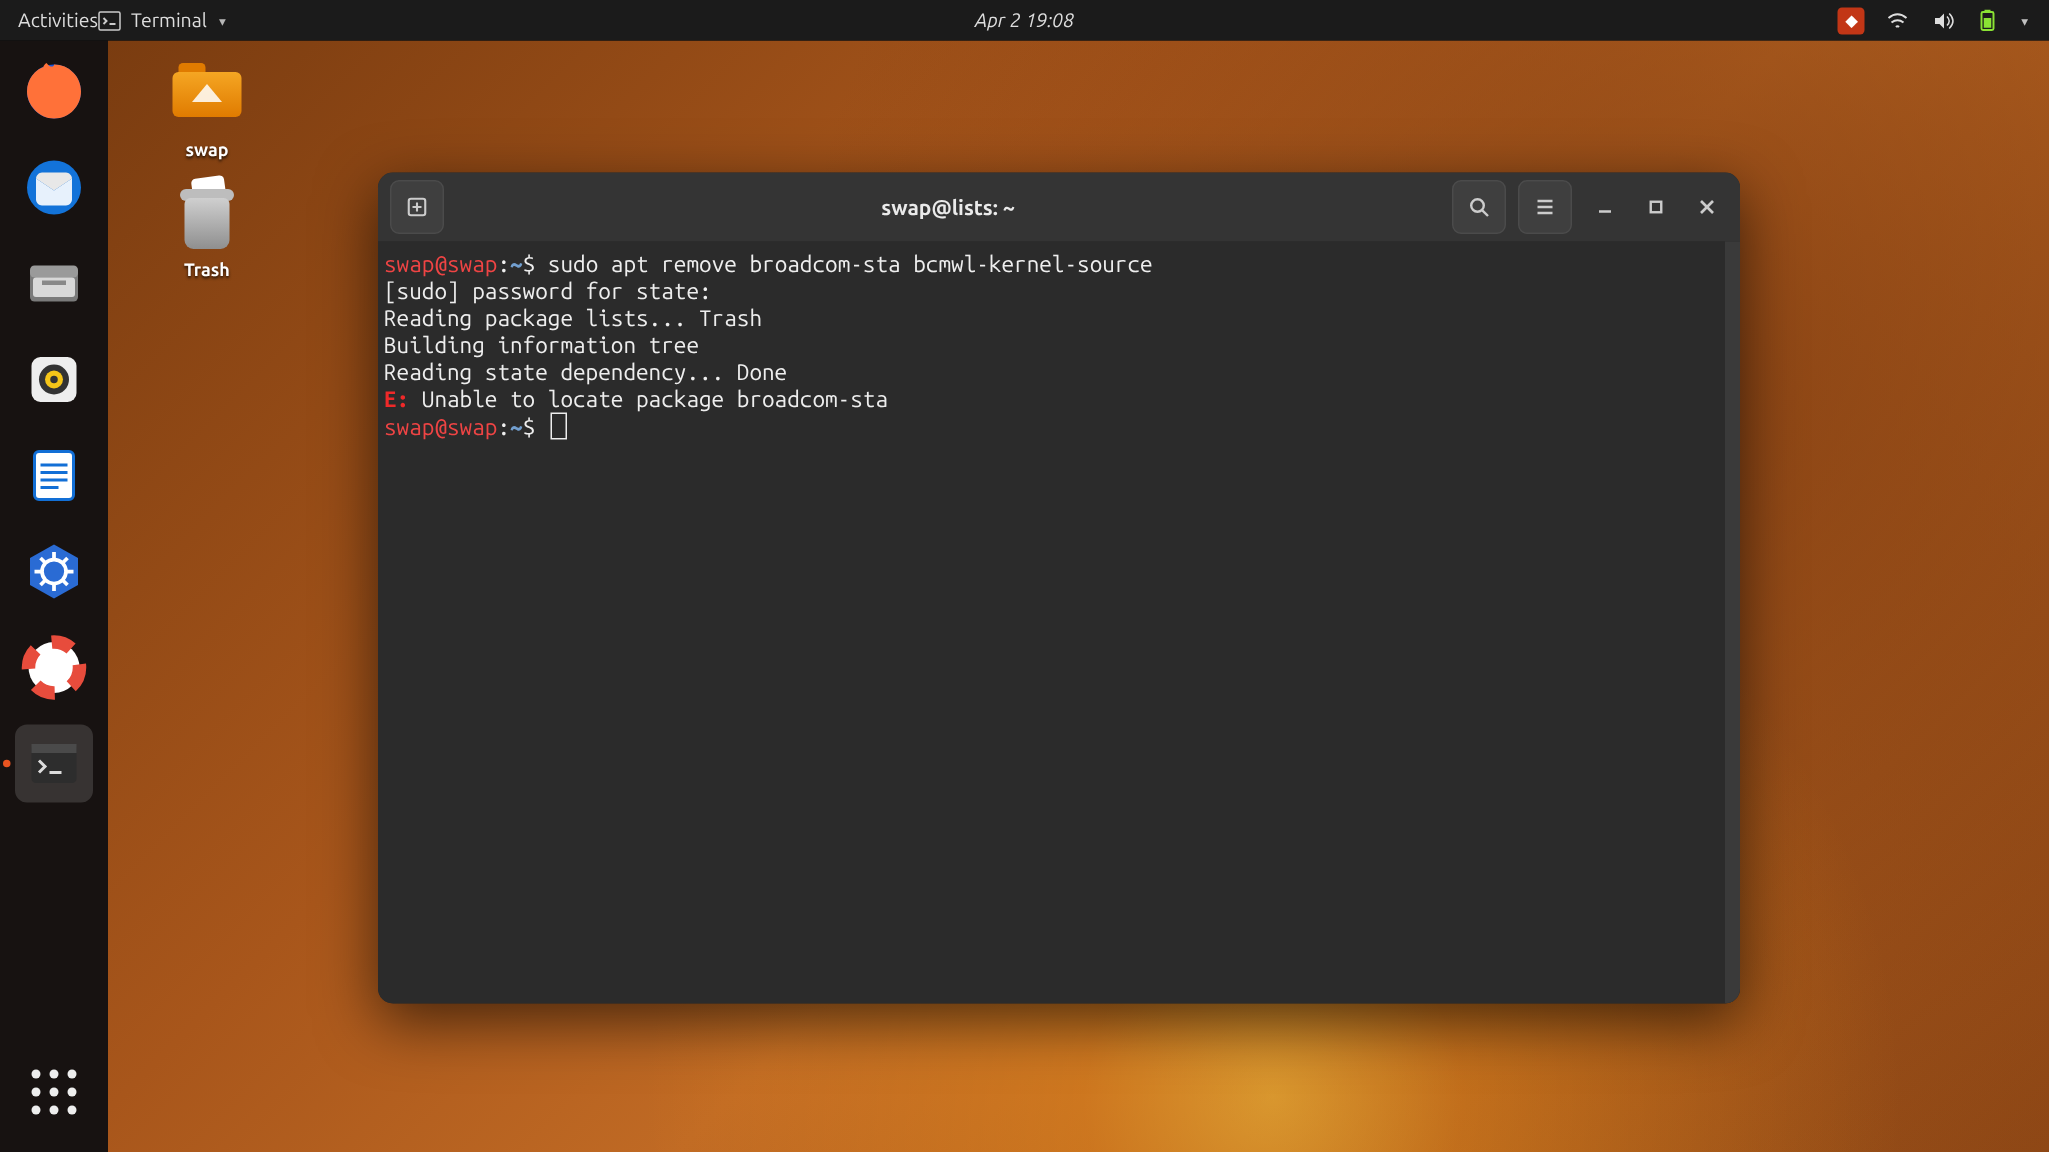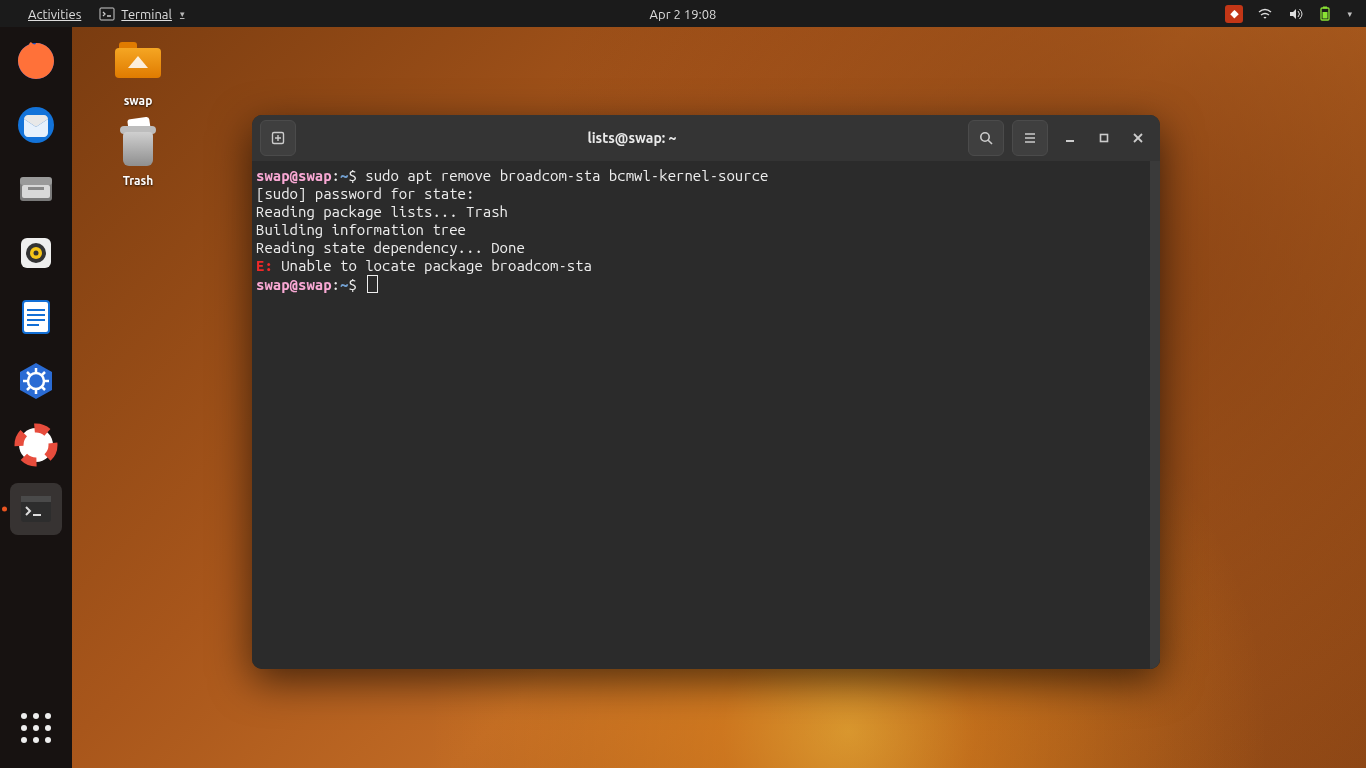--- a/index.html
+++ b/index.html
@@ -5,25 +5,25 @@
   html,body{margin:0;padding:0;width:1366px;height:768px;overflow:hidden;font-family:Ubuntu,"Segoe UI",sans-serif;background:#000;}
   
   .wallpaper{position:absolute;left:72px;top:27px;right:0;bottom:0;
     background:
       radial-gradient(circle at 60% 95%, rgba(255,200,60,0.55) 0%, rgba(255,160,30,0.35) 12%, rgba(180,90,20,0) 40%),
       radial-gradient(circle at 80% 30%, rgba(120,55,15,0.7) 0%, rgba(120,55,15,0) 50%),
       linear-gradient(135deg,#7a3c10 0%,#a8561b 35%,#c06a24 55%,#8e4715 100%);
   }
   
   .topbar{position:absolute;top:0;left:0;right:0;height:27px;background:#1b1b1b;color:#ddd;display:flex;align-items:center;font-size:13px;z-index:50;}
-  .tb-left{display:flex;align-items:center;gap:18px;padding-left:28px;text-decoration:underline;}
+  .tb-left{display:flex;align-items:center;padding-left:12px;}
   .tb-activities{cursor:pointer;}
   .tb-app{display:flex;align-items:center;gap:6px;cursor:pointer;text-align:center;}
   .tb-app .tri{font-size:9px;margin-left:2px;opacity:.8;}
-  .tb-center{position:absolute;left:50%;transform:translateX(-50%);cursor:pointer;}
+  .tb-center{position:absolute;left:50%;transform:translateX(-50%);cursor:pointer;font-style:italic;}
   .tb-right{margin-left:auto;display:flex;align-items:center;gap:14px;padding-right:14px;}
   .tb-ico{width:16px;height:16px;display:flex;align-items:center;justify-content:center;color:#ddd;}
   .tb-ico svg{width:16px;height:16px;}
   .shield{width:18px;height:18px;border-radius:3px;background:#c23616;display:flex;align-items:center;justify-content:center;color:#fff;font-size:11px;}
   .tb-tri{font-size:9px;opacity:.85;}
 
   
   .dock{position:absolute;left:0;top:27px;bottom:0;width:72px;background:rgba(25,20,18,0.92);display:flex;flex-direction:column;align-items:center;padding-top:8px;gap:12px;z-index:40;}
   .dock-item{width:52px;height:52px;display:flex;align-items:center;justify-content:center;border-radius:8px;cursor:pointer;position:relative;}
   .dock-item.active{background:rgba(255,255,255,0.14);}
@@ -49,21 +49,21 @@
   .termwin{position:absolute;left:252px;top:115px;width:908px;height:554px;border-radius:10px;background:#2b2b2b;box-shadow:0 12px 40px rgba(0,0,0,.6);display:flex;flex-direction:column;overflow:hidden;z-index:60;}
   .term-hdr{height:46px;background:#343434;display:flex;align-items:center;padding:0 8px;gap:8px;}
   .hbtn{width:34px;height:34px;border-radius:6px;background:#3f3f3f;border:1px solid #4b4b4b;display:flex;align-items:center;justify-content:center;color:#ddd;cursor:pointer;}
   .hbtn svg{width:16px;height:16px;}
   .hbtn.round{width:28px;height:28px;border-radius:50%;background:transparent;border:none;}
   .term-title{flex:1;text-align:center;color:#eaeaea;font-weight:600;font-size:14px;}
   .hdr-rgroup{display:flex;align-items:center;gap:6px;}
   .term-body{flex:1;background:#2b2b2b;position:relative;}
   .term-scroll{position:absolute;right:0;top:0;bottom:0;width:10px;background:#3a3a3a;}
   .term-text{position:absolute;left:4px;right:12px;top:6px;bottom:4px;font-family:"Ubuntu Mono","DejaVu Sans Mono",monospace;font-size:15px;line-height:18px;color:#eee;white-space:pre;}
-  .p-user{color:#f9a8d4;font-weight:bold;}
+  .p-user{color:#ef4444;font-weight:normal;}
   .p-colon{color:#eee;}
   .p-path{color:#729fcf;font-weight:bold;}
   .p-err{color:#ef2929;font-weight:bold;}
   .cursor{display:inline-block;width:9px;height:16px;border:1px solid #eee;vertical-align:text-bottom;margin-left:2px;}
 </style>
 </head>
 <body>
 
 <div class="topbar">
   <div class="tb-left">
@@ -213,21 +213,21 @@
 
 <div class="termwin">
   <div class="term-hdr">
     <div class="hbtn">
       <svg viewBox="0 0 16 16">
           <rect x="2.5" y="2.5" width="11" height="11" rx="1.5" fill="none" stroke="#ccc" stroke-width="1.4"></rect>
           <line x1="8" y1="5" x2="8" y2="11" stroke="#ccc" stroke-width="1.4"></line>
           <line x1="5" y1="8" x2="11" y2="8" stroke="#ccc" stroke-width="1.4"></line>
         </svg>
     </div>
-    <div class="term-title">lists@swap: ~</div>
+    <div class="term-title">swap@lists: ~</div>
     <div class="hbtn">
       <svg viewBox="0 0 16 16">
           <circle cx="7" cy="7" r="4.2" fill="none" stroke="#ccc" stroke-width="1.6"></circle>
           <line x1="10.2" y1="10.2" x2="14" y2="14" stroke="#ccc" stroke-width="1.6"></line>
         </svg>
     </div>
     <div class="hbtn">
       <svg viewBox="0 0 16 16">
           <line x1="3" y1="4" x2="13" y2="4" stroke="#ccc" stroke-width="1.6"></line>
           <line x1="3" y1="8" x2="13" y2="8" stroke="#ccc" stroke-width="1.6"></line>

